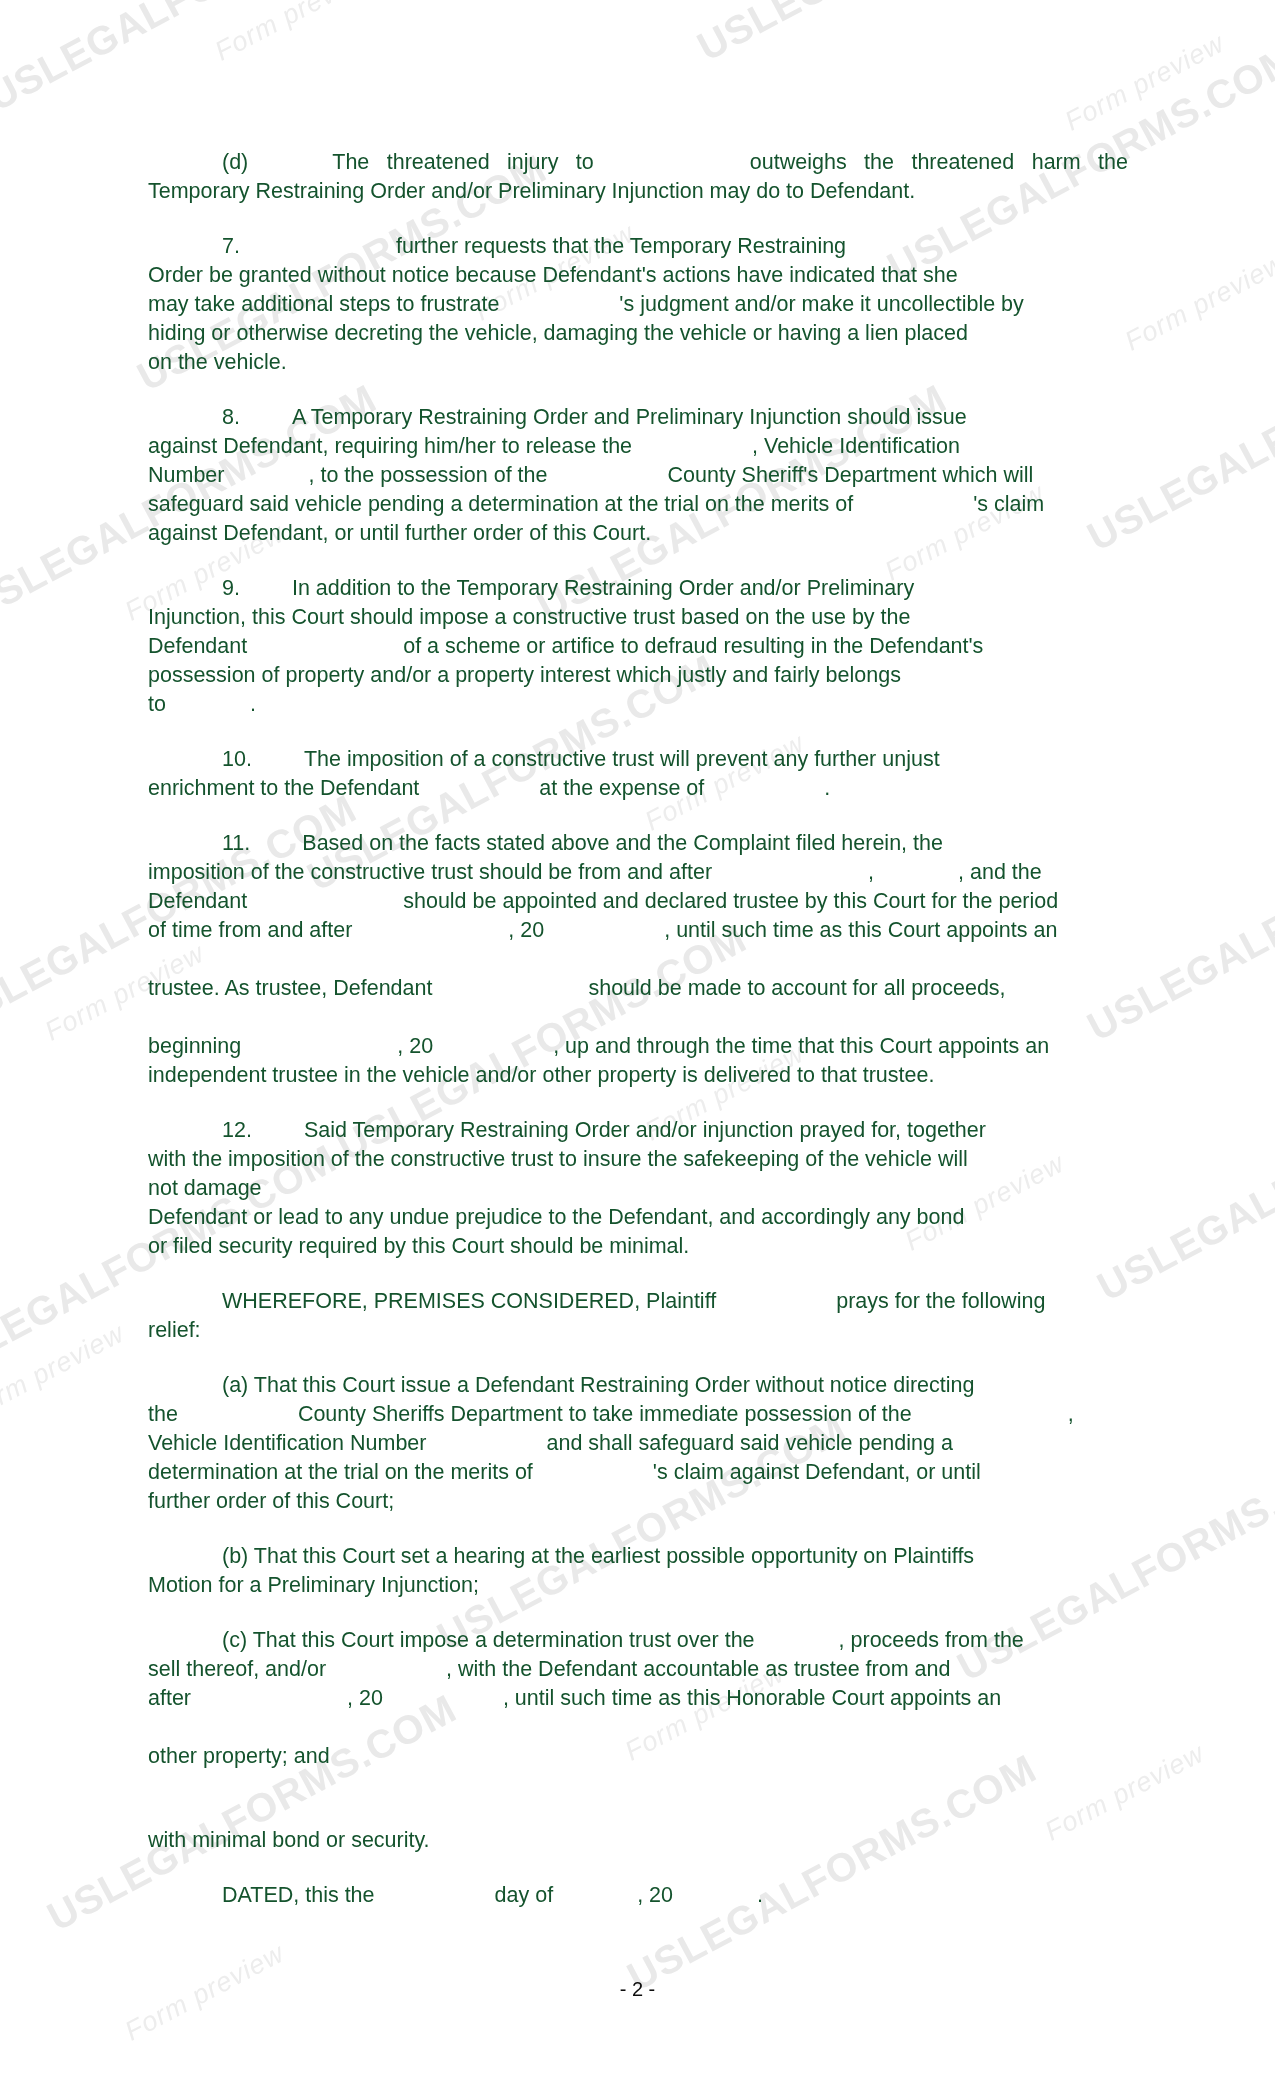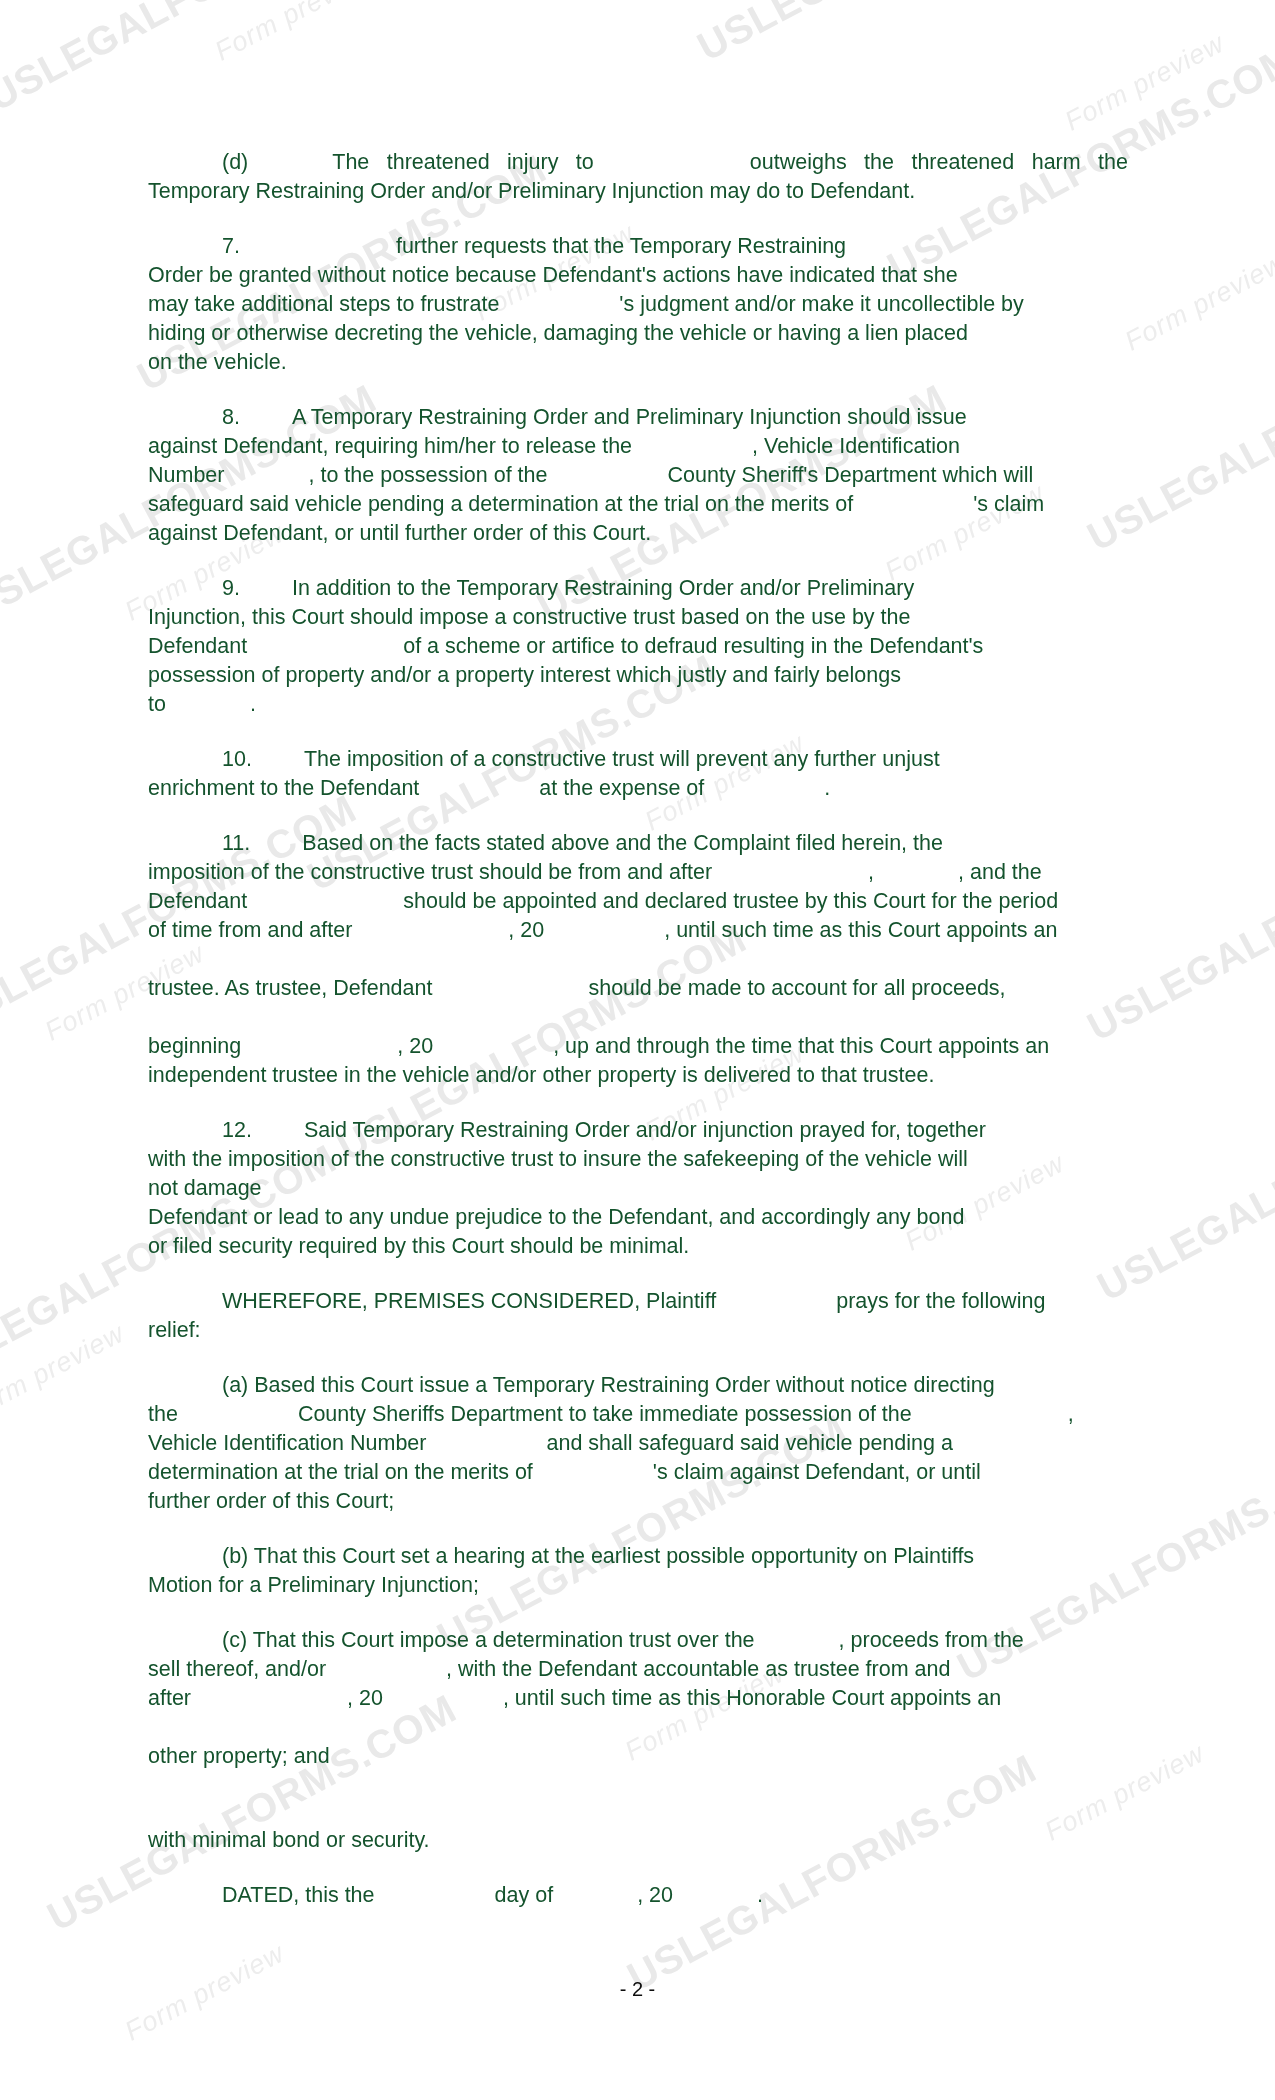--- a/index.html
+++ b/index.html
@@ -190,21 +190,21 @@
         <span>Defendant or lead to any undue prejudice to the Defendant, and accordingly any bond</span><br>
         <span>or filed security required by this Court should be minimal.</span>
       </p>
 
       <p class="para ragged">
         <span class="ind"></span><span>WHEREFORE, PREMISES CONSIDERED, Plaintiff</span><span class="blank-l"></span><span>prays for the following</span><br>
         <span>relief:</span>
       </p>
 
       <p class="para ragged">
-        <span class="ind"></span><span>(a) Based this Court issue a Temporary Restraining Order without notice directing</span><br>
+        <span class="ind"></span><span>(a) That this Court issue a Defendant Restraining Order without notice directing</span><br>
         <span>the</span><span class="blank-l"></span><span>County Sheriffs Department to take immediate possession of the</span><span class="blank-xl"></span><span>,</span><br>
         <span>Vehicle  Identification  Number</span><span class="blank-l"></span><span>and  shall  safeguard  said  vehicle  pending  a</span><br>
         <span>determination  at  the  trial  on  the  merits  of</span><span class="blank-l"></span><span>'s claim against Defendant, or until</span><br>
         <span>further order of this Court;</span>
       </p>
 
       <p class="para ragged">
         <span class="ind"></span><span>(b) That this Court set a hearing at the earliest possible opportunity on Plaintiffs</span><br>
         <span>Motion for a Preliminary Injunction;</span>
       </p>

